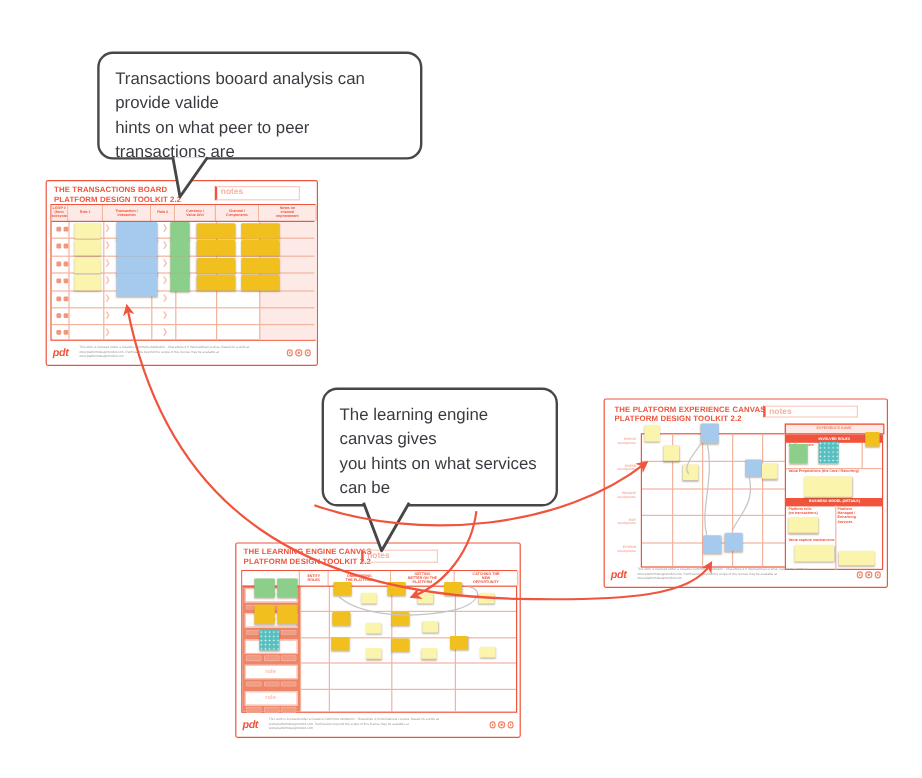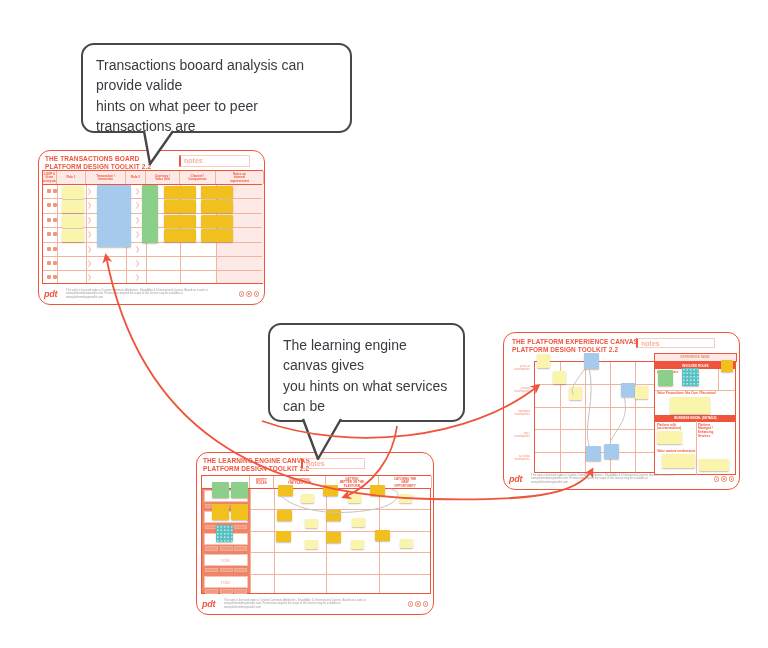--- a/index.html
+++ b/index.html
@@ -1,17 +1,17 @@
 <!DOCTYPE html>
 <html><head>
 <meta charset="utf-8">
 <style>
 *{margin:0;padding:0;box-sizing:border-box}
 html,body{width:768px;height:648px;background:#ffffff;font-family:"Liberation Sans","DejaVu Sans",sans-serif;position:relative;overflow:hidden}
-.card{position:absolute;background:#fff;border:1.4px solid #f0543c;border-radius:12px}
+.card{position:absolute;background:#fff;border:1.4px solid #f0543c;border-radius:2px}
 .ttl{position:absolute;left:6px;top:4px;font-size:6.5px;font-weight:bold;color:#f0543c;line-height:1.3;letter-spacing:.1px;text-transform:uppercase}
 .notes{position:absolute;border:.75px solid #f8cdbf;border-left:2.2px solid #f0543c;color:#f6b3a2;font-size:7px;padding:1px 0 0 3px;font-weight:bold}
 .tbl{position:absolute;border:1.1px solid #f0543c}
 .hcell{position:absolute;background:#fdeae6;border-right:.75px solid #f3b49e;display:flex;align-items:center;justify-content:center;overflow:hidden}
 .hcell.lh{background:#fff}
 .hspan{display:block;font-size:6px;line-height:1.15;text-align:center;color:#f0543c;font-weight:bold;transform:scale(.5);white-space:normal}
 .vline{position:absolute;background:#f3b49e;width:.75px}
 .hline{position:absolute;background:#f3b49e;height:.75px}
 .hline.accent{background:#f0543c;height:1px}
 .shade{position:absolute;background:#fdeae6}

